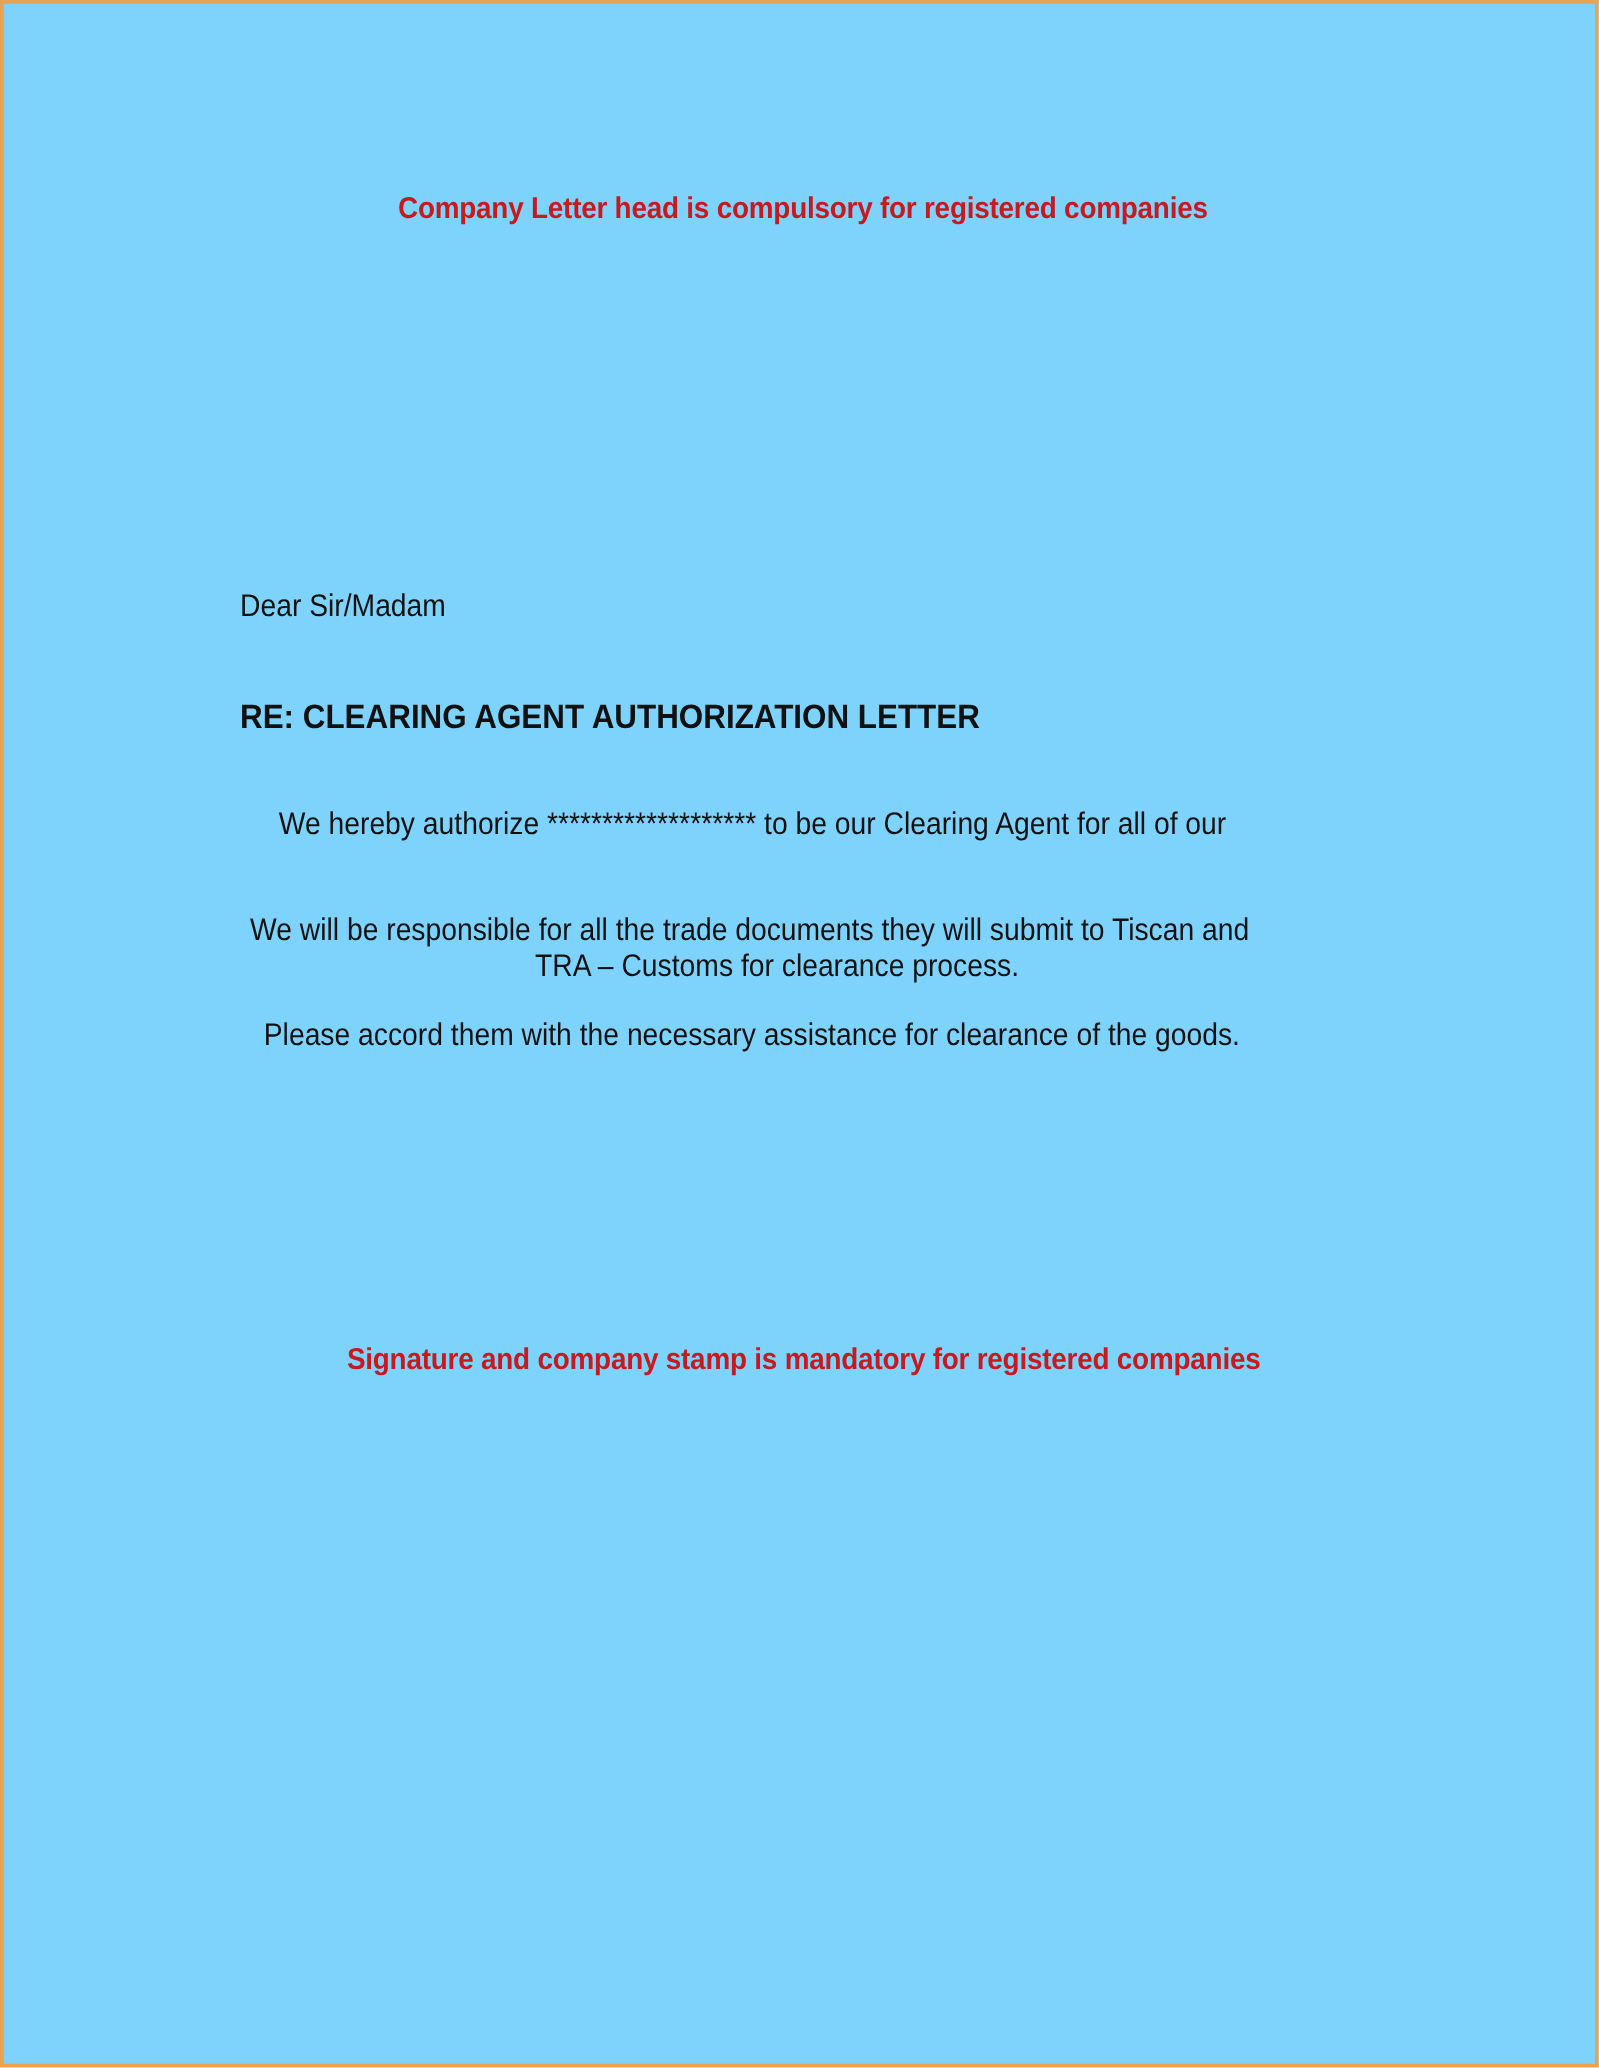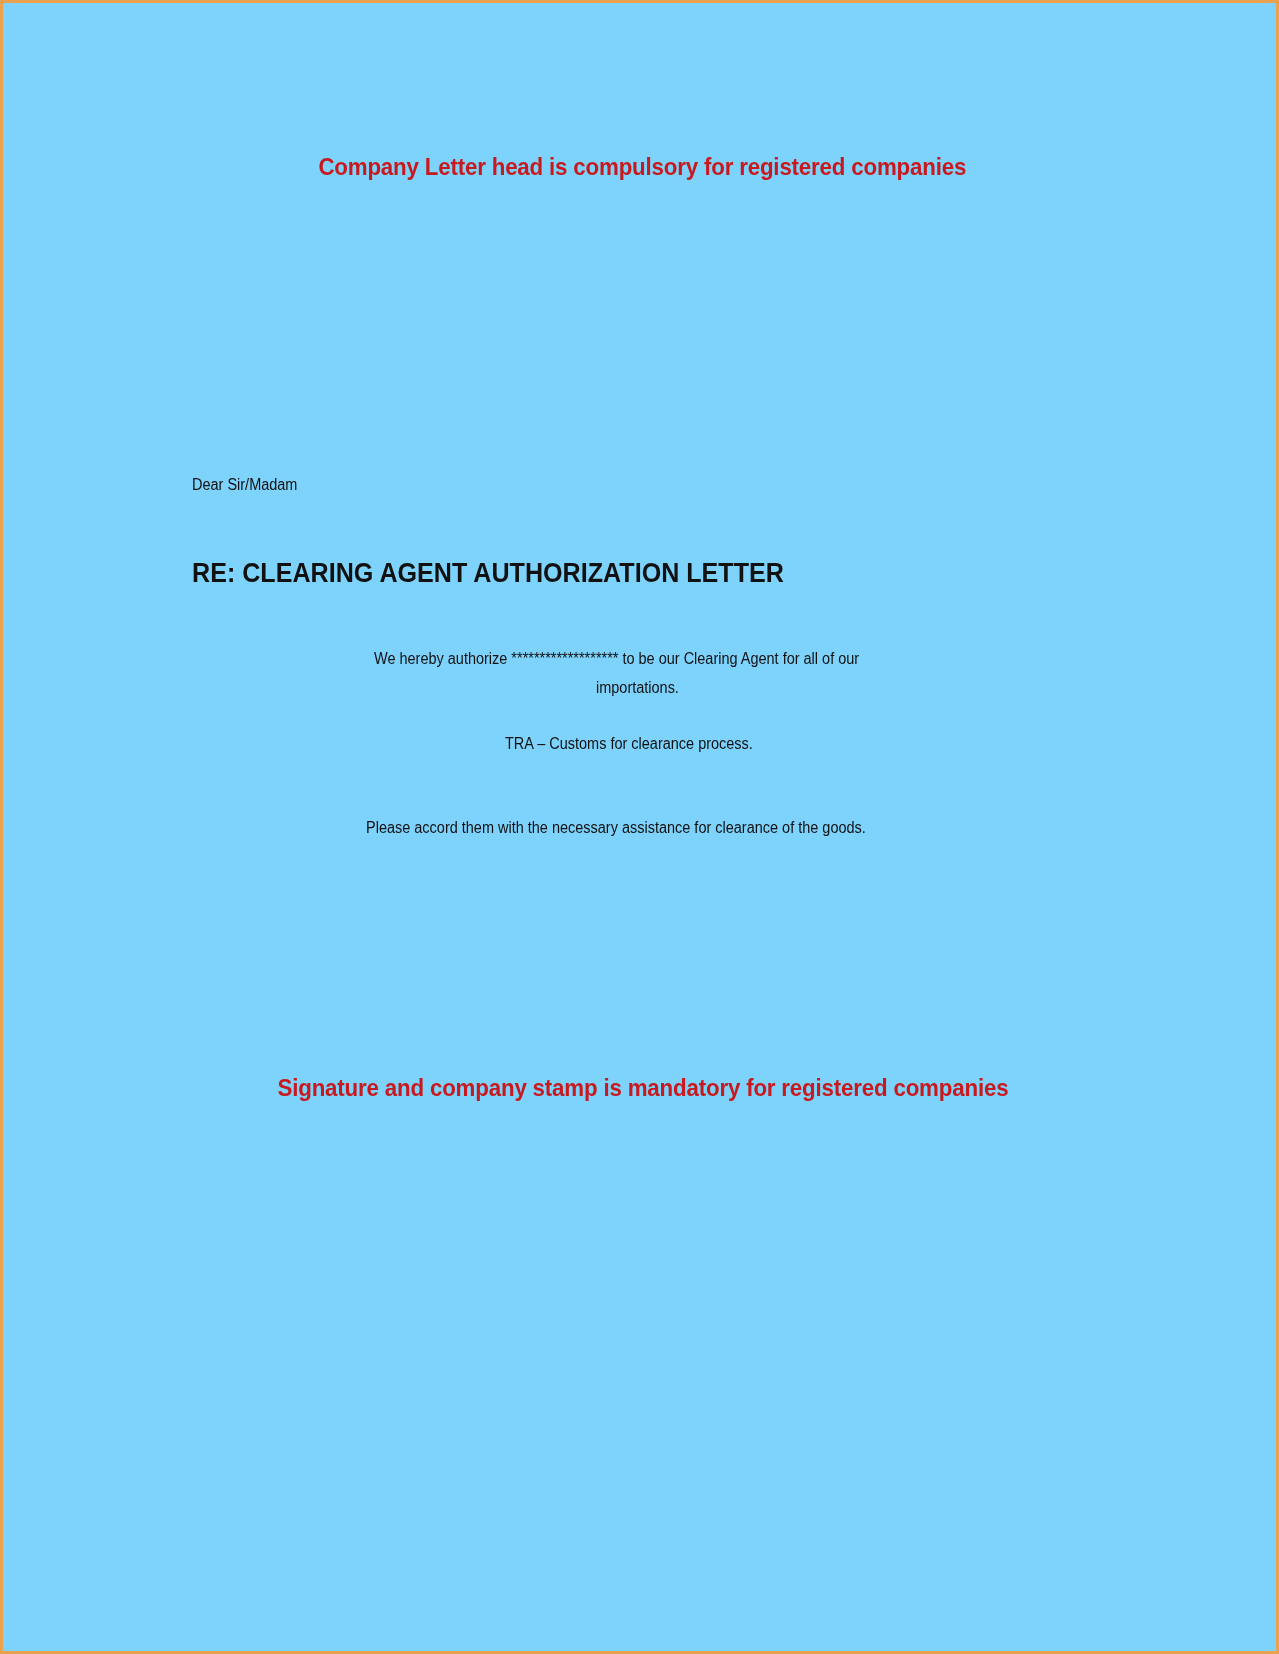--- a/index.html
+++ b/index.html
@@ -41,21 +41,21 @@
       transform-origin: center;
     }
     .notice-top { top: 150px; }
     .notice-bottom { top: 1071px; }
 
     .body-text {
       position: absolute;
       left: 189px;
       width: 900px;
       color: #111111;
-      font-size: 16px;
+      font-size: 25px;
       line-height: 28.5px;
       white-space: nowrap;
     }
     .body-text .cond {
       display: inline-block;
       transform: scaleX(0.905);
       transform-origin: left center;
     }
     .salutation { top: 468px; }
     .subject {
@@ -81,24 +81,24 @@
   <div class="body-text salutation">
     <span class="cond">Dear Sir/Madam</span>
   </div>
 
   <div class="body-text subject">
     <span class="cond">RE: CLEARING AGENT AUTHORIZATION LETTER</span>
   </div>
 
   <div class="body-text para1">
     <span class="line"><span class="cond">We hereby authorize ******************* to be our Clearing Agent for all of our</span></span>
-    <span class="line"><span class="cond">importations.</span></span>
   </div>
 
   <div class="body-text para2">
+    <span class="line"><span class="cond">We will be responsible for all the trade documents they will submit to Tiscan and</span></span>
     <span class="line"><span class="cond">TRA – Customs for clearance process.</span></span>
   </div>
 
   <div class="body-text para3">
     <span class="line"><span class="cond">Please accord them with the necessary assistance for clearance of the goods.</span></span>
   </div>
 
   <div class="notice notice-bottom" style="color:#C8191E;">
     <span>Signature and company stamp is mandatory for registered companies</span>
   </div>

